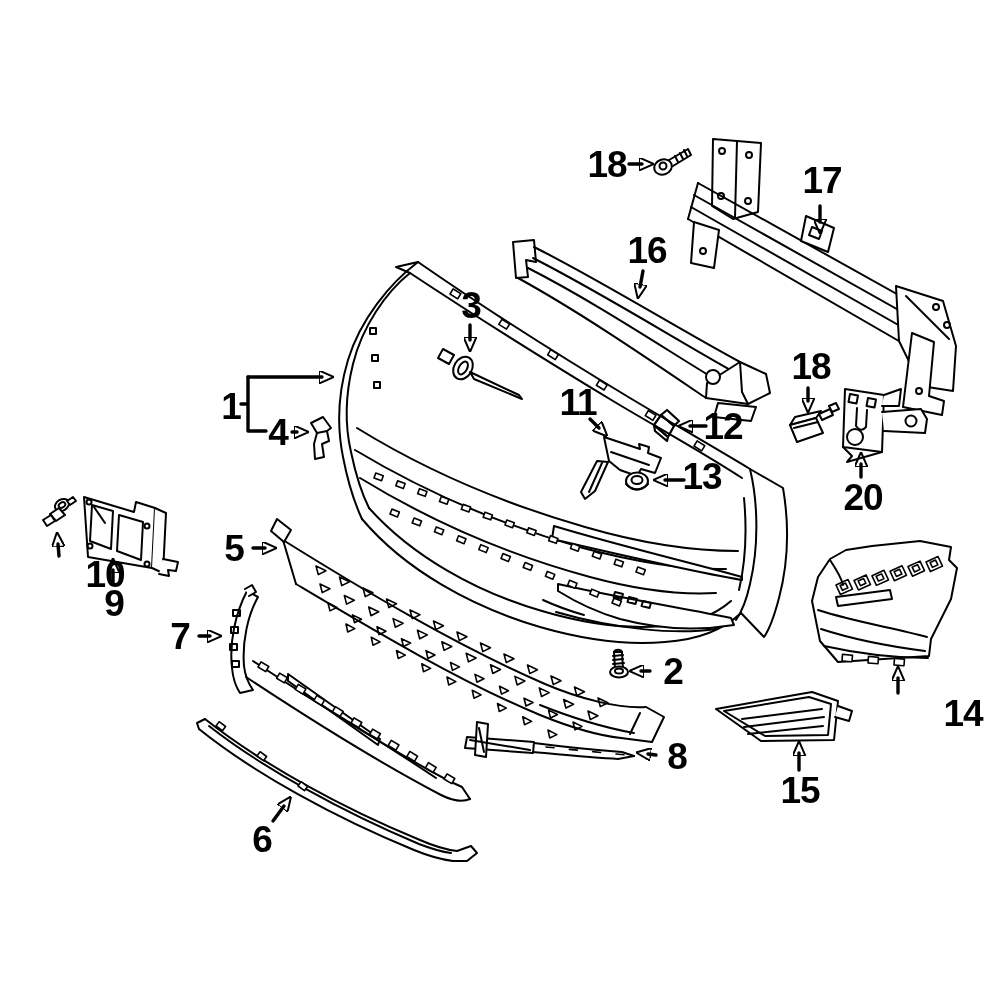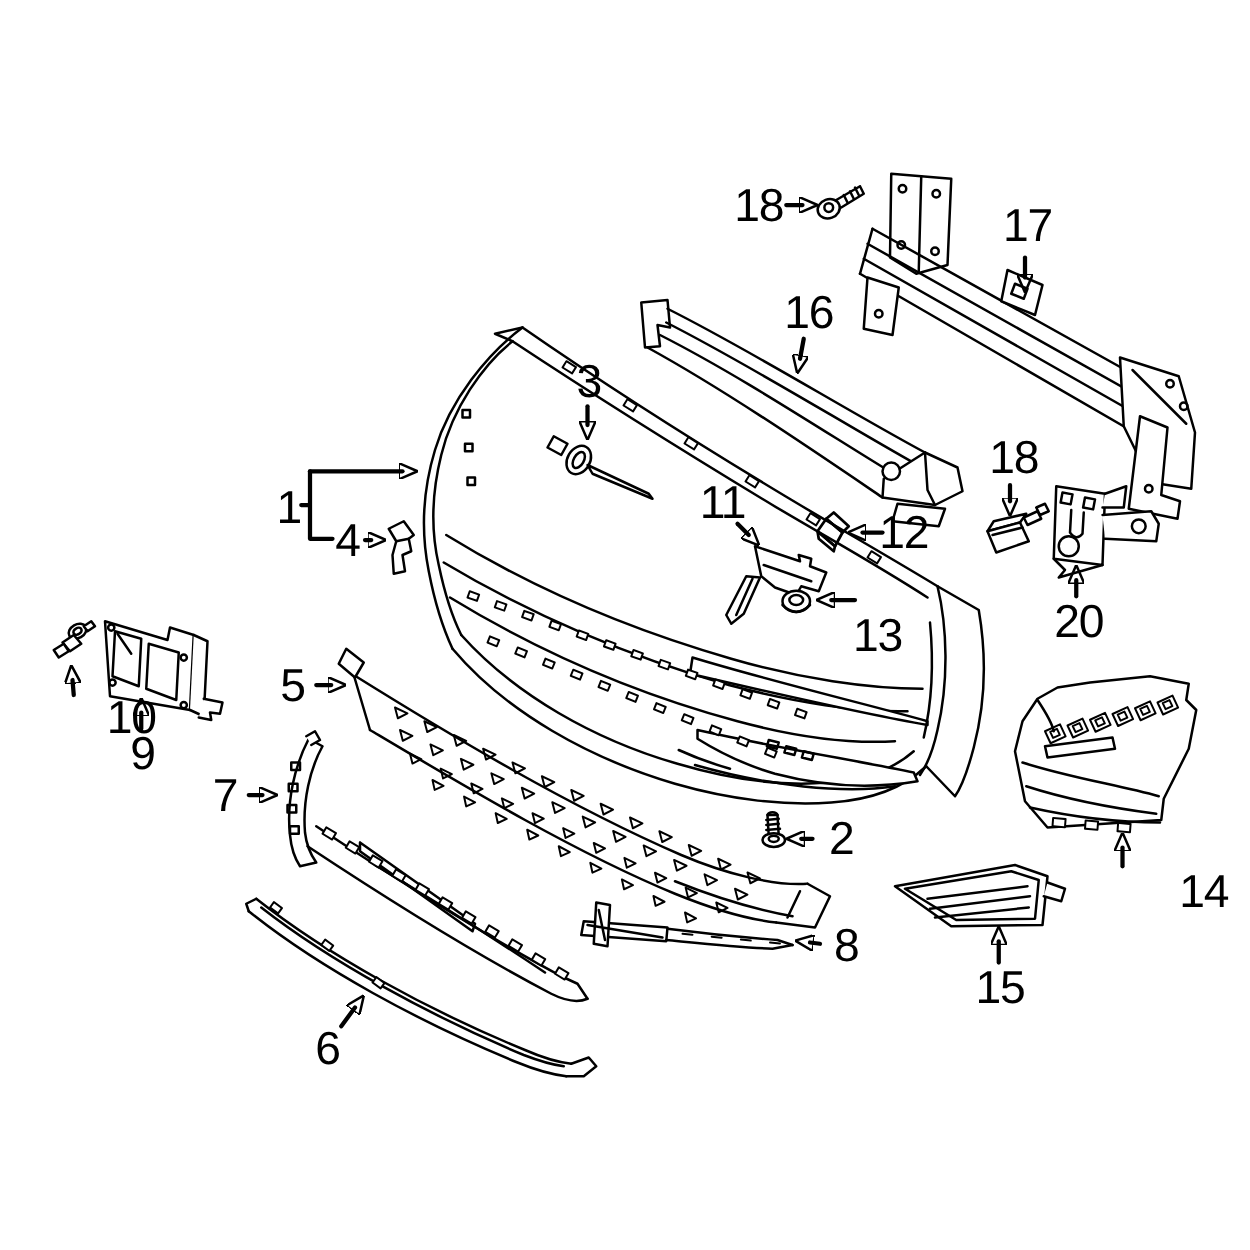--- a/index.html
+++ b/index.html
@@ -9,21 +9,21 @@
   .stage svg{position:absolute;left:0;top:0;}
   
   #art path,#art line,#art ellipse,#art circle,#art rect{
     stroke:#000;fill:none;stroke-width:2;stroke-linecap:round;stroke-linejoin:round;}
   #art .solid{fill:#fff;}
   #art .thin path,#art .thin line{stroke-width:1.6;}
   #art .tab path{fill:#fff;}
   #art .arrow{stroke-width:3.4;fill:none;}
   #art .hl{stroke-width:2.2;}
   .callout{position:absolute;transform:translate(-50%,-50%);
-           font-size:37px;font-weight:400;color:#000;line-height:1;
+           font-size:37px;font-weight:700;color:#000;line-height:1;
            letter-spacing:-1px;user-select:none;cursor:pointer;}
 </style>
 </head>
 <body>
 
 <div class="stage">
 
 <svg id="art" width="1000" height="1000" viewBox="0 0 1000 1000">
   <defs>
     <marker id="ah" markerUnits="userSpaceOnUse" markerWidth="15" markerHeight="13" refX="3" refY="6.5" orient="auto">
@@ -376,21 +376,21 @@
   <div class="callout" style="left: 471px; top: 305px;">3</div>
   <div class="callout" style="left: 278px; top: 432px;">4</div>
   <div class="callout" style="left: 234px; top: 548px;">5</div>
   <div class="callout" style="left: 262px; top: 839px;">6</div>
   <div class="callout" style="left: 180px; top: 636px;">7</div>
   <div class="callout" style="left: 677px; top: 756px;">8</div>
   <div class="callout" style="left: 114px; top: 603px;">9</div>
   <div class="callout" style="left: 61px; top: 574px; margin-left: 44px;">10</div>
   <div class="callout" style="left: 578px; top: 402px; text-align: right;">11</div>
   <div class="callout" style="left: 723px; top: 426px; text-align: right;">12</div>
-  <div class="callout" style="left: 702px; top: 508px;">13</div>
+  <div class="callout" style="left: 702px; top: 476px;">13</div>
   <div class="callout" style="left: 936px; top: 713px; margin-left: 27px;">14</div>
   <div class="callout" style="left: 800px; top: 790px;">15</div>
   <div class="callout" style="left: 647px; top: 250px;">16</div>
   <div class="callout" style="left: 822px; top: 180px;">17</div>
   <div class="callout" style="left: 607px; top: 164px;">18</div>
   <div class="callout" style="left: 811px; top: 366px;">18</div>
   <div class="callout" style="left: 863px; top: 497px; text-align: right;">20</div>
 </div>
 
 </body></html>

